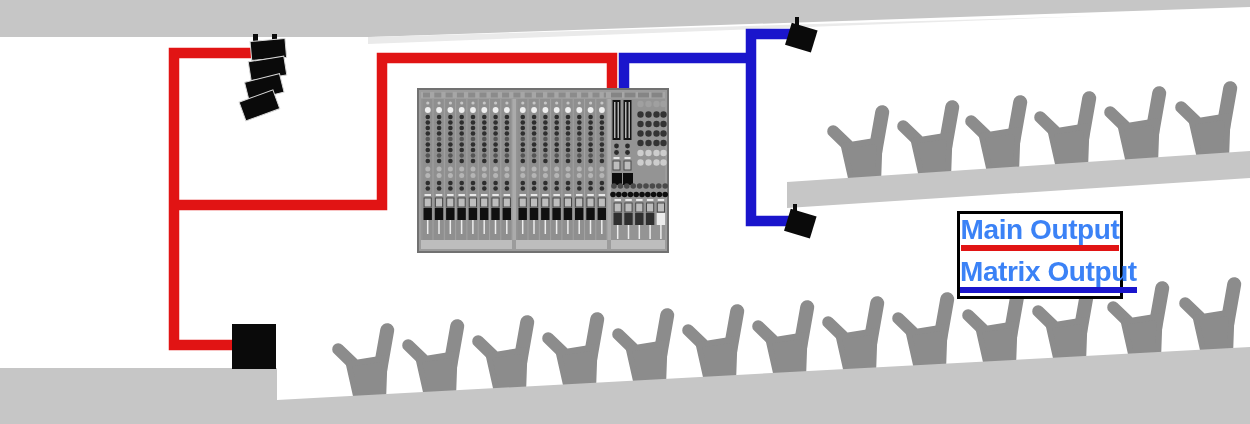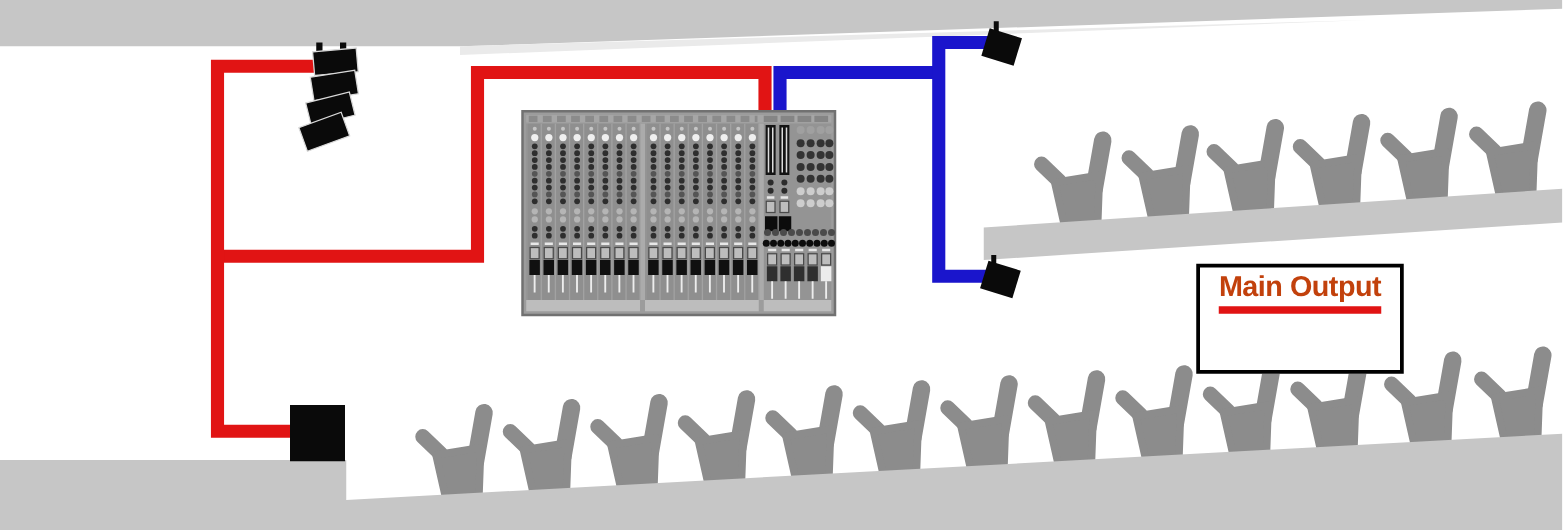--- a/index.html
+++ b/index.html
@@ -20,21 +20,21 @@
     background:#ffffff;
     border:3px solid #000000;
     text-align:center;
     padding-top:2px;
     z-index:5;
   }
   .legend-row{line-height:0;}
   .legend-item{display:inline-block;text-align:center;}
   .legend-label{
     display:block;
-    font-size:23px;font-weight:bold;color:#c2410c;
+    font-size:28px;font-weight:bold;color:#3b82f6;
     letter-spacing:-0.4px;line-height:27px;
     white-space:nowrap;
   }
   .legend-bar{height:6px;margin-top:2px;}
   .bar-main{background:#e11414;}
   .bar-matrix{background:#1a15cc;}
   .legend-row + .legend-row{margin-top:7px;}
 </style>
 </head>
 <body>
@@ -267,18 +267,19 @@
 
   <div class="legend">
     <div class="legend-row">
       <div class="legend-item">
         <span class="legend-label">Main Output</span>
         <div class="legend-bar bar-main"></div>
       </div>
     </div>
     <div class="legend-row">
       <div class="legend-item">
+        <span class="legend-label">Matrix Output</span>
         <div class="legend-bar bar-matrix"></div>
       </div>
     </div>
   </div>
 
 </div>
 
 </body></html>

